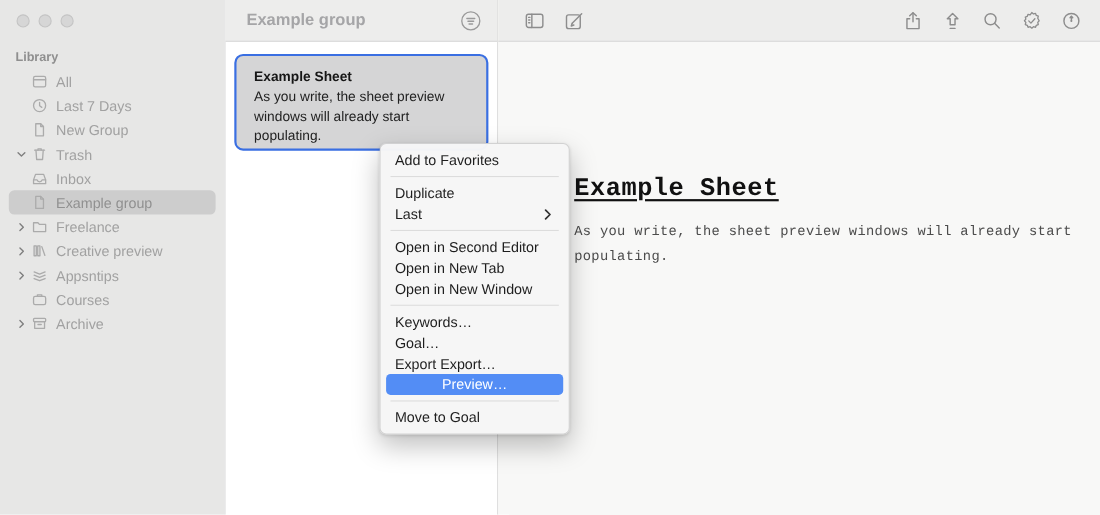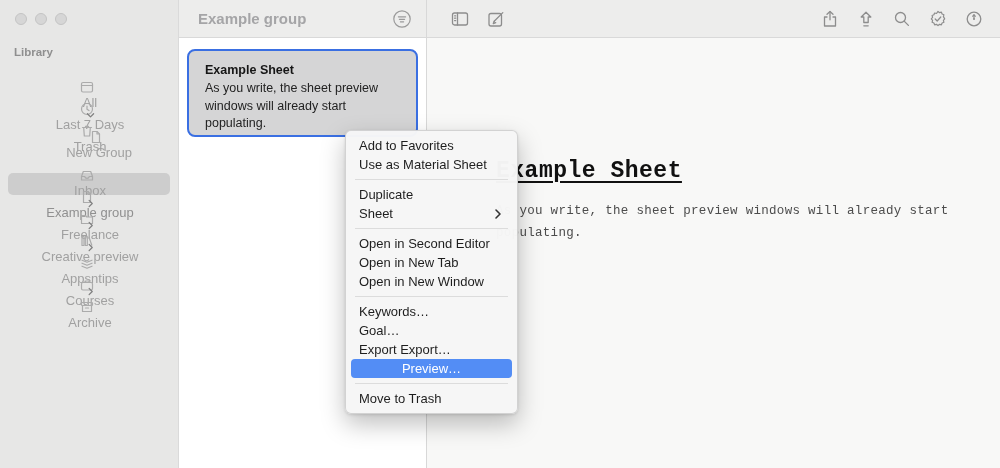--- a/index.html
+++ b/index.html
@@ -1,27 +1,27 @@
 <!DOCTYPE html>
 <html style="--accent: #3a6fe2; --menu-highlight: #538df5;"><head>
 <meta charset="utf-8">
 <style>
   * { margin:0; padding:0; box-sizing:border-box; }
   html,body { width:1000px; height:468px; overflow:hidden; }
   body { font-family:"Liberation Sans",sans-serif; background:#fff; }
   .app { position:relative; width:1000px; height:468px; display:flex; background:#fff; }
 
   
-  .sidebar { width:178px; flex-shrink:0; background:#e7e7e6; }
+  .sidebar { width:204px; flex-shrink:0; background:#e7e7e6; }
   .traffic { display:flex; gap:8px; padding:13px 0 0 15px; height:38px; }
   .light { width:12px; height:12px; border-radius:50%; background:#d6d6d6; border:1px solid #c4c4c4; }
   .section-title { font-size:11.5px; font-weight:bold; color:#8f8f8f; padding:8px 0 5px 14px; }
   .section-title.icloud { margin-top:10px; }
   .srow { display:flex; align-items:center; height:22px; margin:0 8px; padding-left:2px;
-          border-radius:5px; font-size:13px; color:#a1a1a1;flex-direction:column; }
+          border-radius:5px; font-size:13px; color:#a1a1a1; }
   .srow.selected { background:#cdcdcd; color:#909090; }
   .chev { width:18px; height:16px; display:flex; align-items:center; justify-content:center; color:#7f7f7f; flex-shrink:0; }
   .icn { width:16px; height:16px; margin-right:7px; color:#ababab; flex-shrink:0; }
   .srow.indent { margin-left:26px; }
   .slabel { white-space:nowrap; }
 
   
   .sheetlist { width:249px; flex-shrink:0; background:#fff; border-left:1px solid #dadada;
                border-right:1px solid #d8d8d8; display:flex; flex-direction:column; }
   .sl-header { height:38px; background:#ededec; border-bottom:1px solid #d9d9d9; display:flex;
@@ -88,44 +88,44 @@
       <span class="chev"></span>
       <span class="icn">
         <svg viewBox="0 0 16 16" fill="none" stroke="currentColor" stroke-width="1.2" stroke-linecap="round" stroke-linejoin="round">
             <circle cx="8" cy="8" r="5.5"></circle>
             <path d="M8 5v3.2l2 1.4"></path>
           </svg>
       </span>
       <span class="slabel">Last 7 Days</span>
     </div>
 
+    <div class="srow indent">
+      <span class="icn">
+        <svg viewBox="0 0 16 16" fill="none" stroke="currentColor" stroke-width="1.2" stroke-linecap="round" stroke-linejoin="round">
+            <path d="M4.5 2.5h4.5l2.5 2.5v8.5h-7z"></path>
+            <path d="M9 2.5V5h2.5"></path>
+          </svg>
+      </span>
+      <span class="slabel">New Group</span>
+    </div>
+
     <div class="srow">
       <span class="chev">
         <svg viewBox="0 0 16 16" width="11" height="11" fill="none" stroke="currentColor" stroke-width="1.8" stroke-linecap="round" stroke-linejoin="round">
             <path d="M3.5 5.5L8 10l4.5-4.5"></path>
           </svg>
       </span>
       <span class="icn">
         <svg viewBox="0 0 16 16" fill="none" stroke="currentColor" stroke-width="1.2" stroke-linecap="round" stroke-linejoin="round">
             <path d="M3.5 4.5h9"></path>
             <path d="M6.5 4.5v-1.2h3v1.2"></path>
             <path d="M4.7 4.5l.6 8.5h5.4l.6-8.5"></path>
           </svg>
       </span>
       <span class="slabel">Trash</span>
-    </div>
-
-    <div class="srow indent">
-      <span class="icn">
-        <svg viewBox="0 0 16 16" fill="none" stroke="currentColor" stroke-width="1.2" stroke-linecap="round" stroke-linejoin="round">
-            <path d="M4.5 2.5h4.5l2.5 2.5v8.5h-7z"></path>
-            <path d="M9 2.5V5h2.5"></path>
-          </svg>
-      </span>
-      <span class="slabel">New Group</span>
     </div>
 
 
     <div class="srow">
       <span class="chev"></span>
       <span class="icn">
         <svg viewBox="0 0 16 16" fill="none" stroke="currentColor" stroke-width="1.2" stroke-linecap="round" stroke-linejoin="round">
             <path d="M2.5 9.5l1.8-5h7.4l1.8 5V13h-11z"></path>
             <path d="M2.5 9.5h3.2c.3 1.2 1.1 1.8 2.3 1.8s2-.6 2.3-1.8h3.2"></path>
           </svg>
@@ -298,29 +298,26 @@
         <h1 class="etitle">Example Sheet</h1>
         <p class="ebody">As you write, the sheet preview windows will already start populating.</p>
       </div>
     </div>
   </section>
 
   <div class="menu">
     <div class="mi">
         <span>Add to Favorites</span>
       </div>
-    <div class="mi">
-        <span>Use as Material Sheet</span>
-      </div>
     <div class="msep"></div>
     <div class="mi">
         <span>Duplicate</span>
       </div>
     <div class="mi">
-      <span>Sheet</span>
+      <span>Last</span>
       <span class="sub">
         <svg viewBox="0 0 12 12" fill="none" stroke="currentColor" stroke-width="1.6" stroke-linecap="round" stroke-linejoin="round">
             <path d="M4 2l4 4-4 4"></path>
           </svg>
       </span>
     </div>
     <div class="msep"></div>
     <div class="mi">
         <span>Open in Second Editor</span>
       </div>
@@ -338,17 +335,17 @@
         <span>Goal…</span>
       </div>
     <div class="mi">
         <span>Export Export…</span>
       </div>
     <div class="mi hl">
         <span>Preview…</span>
       </div>
     <div class="msep"></div>
     <div class="mi">
-        <span>Move to Trash</span>
+        <span>Move to Goal</span>
       </div>
   </div>
 
 </div>
 
 </body></html>

